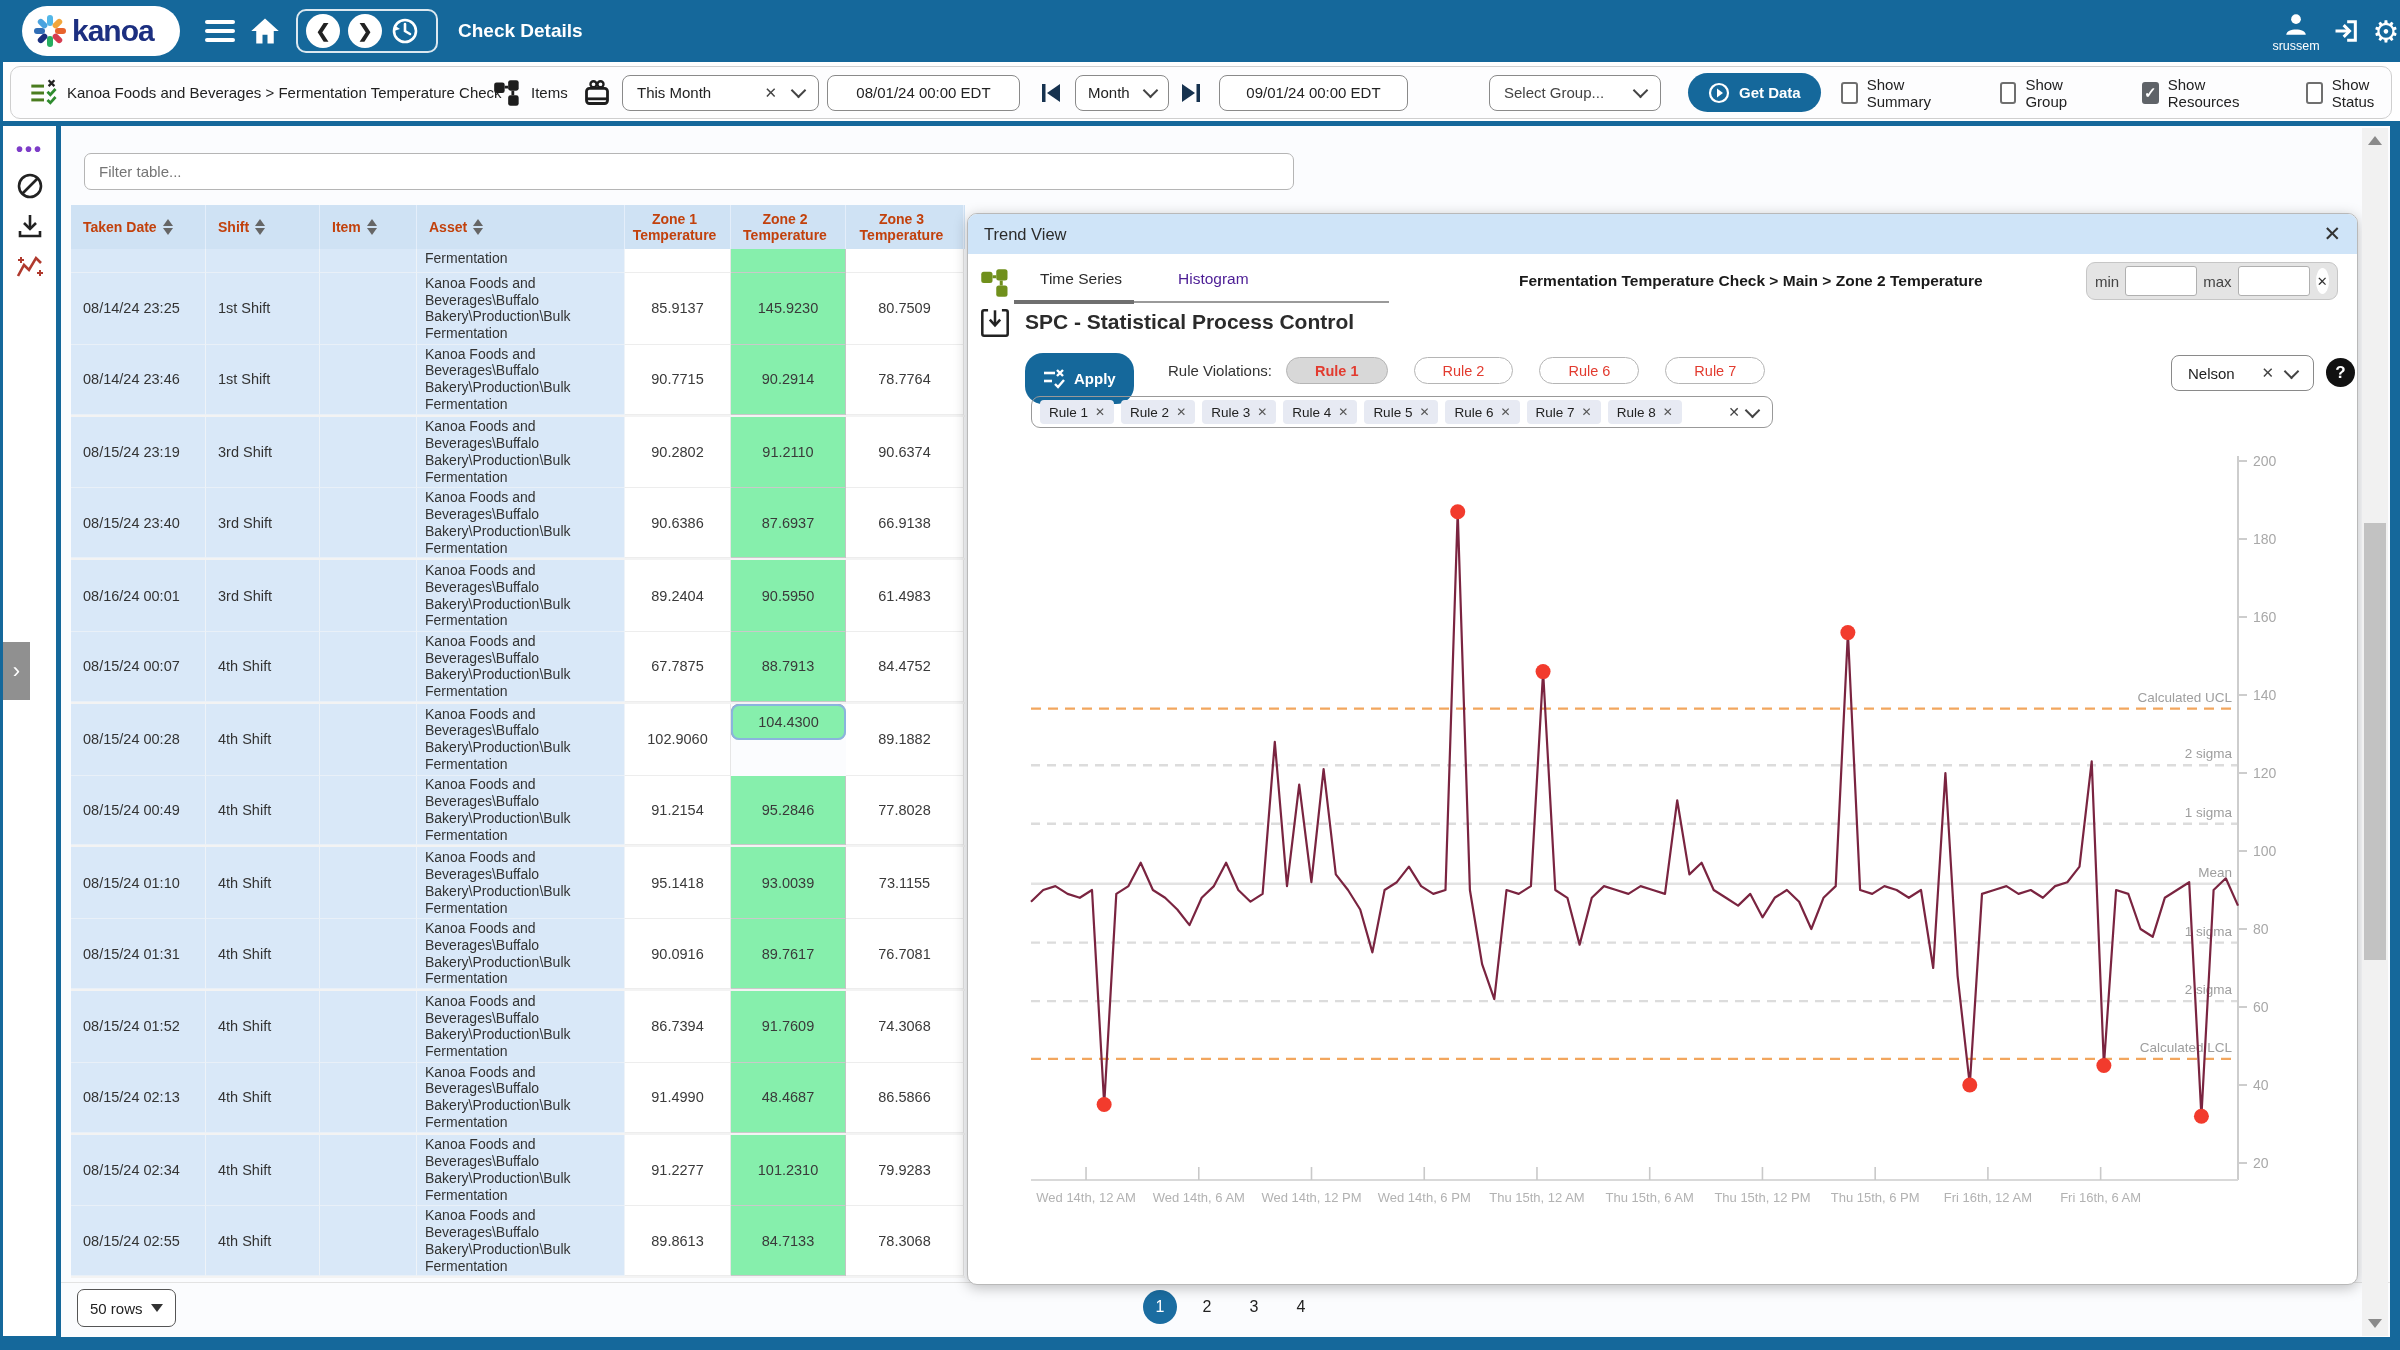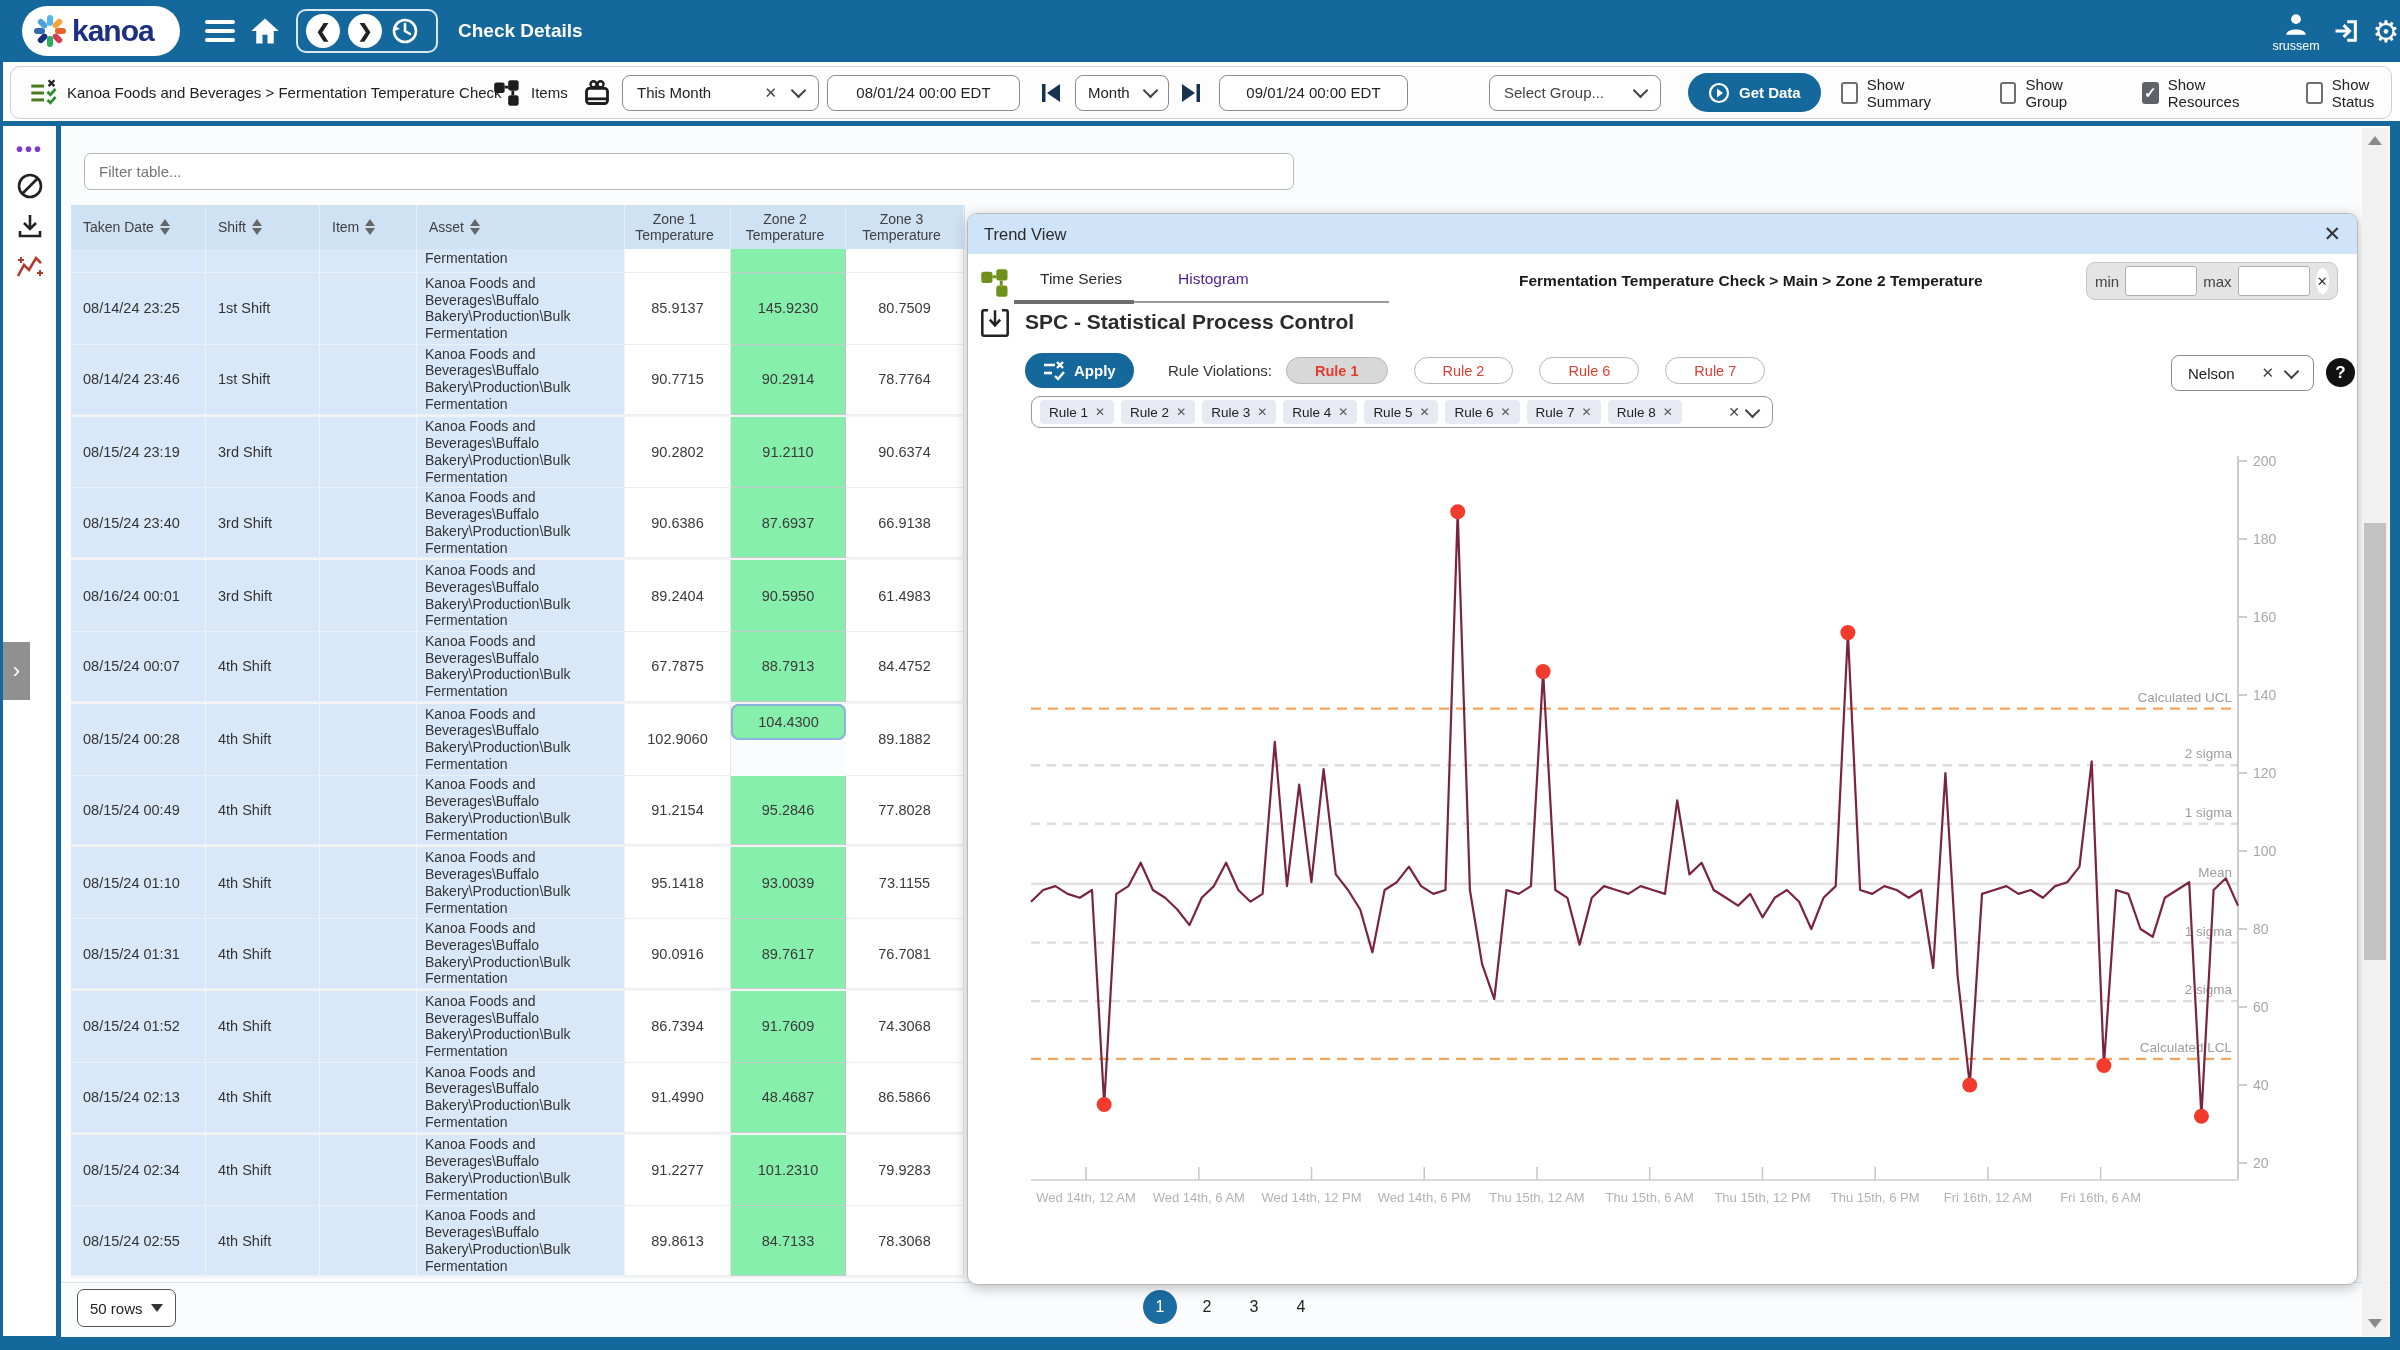--- a/index.html
+++ b/index.html
@@ -30,21 +30,21 @@
   .blue{background:#15689B;position:absolute;}
   #rail{position:absolute;left:3px;top:126px;width:53px;height:1210px;background:#fff;}
   .railic{position:absolute;left:0;width:53px;display:flex;justify-content:center;}
   #handle{position:absolute;left:3px;top:642px;width:27px;height:58px;background:#909090;color:#fff;font-size:22px;display:flex;align-items:center;justify-content:center;}
   
   #content{position:absolute;left:61px;top:126px;width:2329px;height:1210px;background:#fbfcfe;}
   #filter{position:absolute;left:23px;top:27px;width:1210px;height:37px;border:1px solid #b5b5b5;border-radius:7px;font-size:15px;color:#333;padding:0 14px;box-sizing:border-box;font-family:"Liberation Sans",sans-serif;background:#fff;}
   
   #tbl{position:absolute;left:10px;top:79px;width:894px;}
   .thead{display:flex;height:44px;background:#cfe2f4;}
-  .th{display:flex;align-items:center;font-weight:normal;font-size:14px;color:#404040;box-sizing:border-box;border-right:1px solid #e4eefa;}
+  .th{display:flex;align-items:center;font-weight:bold;font-size:14px;color:#c2410c;box-sizing:border-box;border-right:1px solid #e4eefa;}
   .th .lbl{margin-right:6px;}
   .th.zone{justify-content:center;text-align:center;line-height:16px;padding:0 10px;}
   .sort{display:flex;flex-direction:column;gap:2px;}
   .tri-up{width:0;height:0;border-left:5px solid transparent;border-right:5px solid transparent;border-bottom:7px solid #666;}
   .tri-dn{width:0;height:0;border-left:5px solid transparent;border-right:5px solid transparent;border-top:7px solid #666;}
   .trow{display:flex;height:71.8px;box-sizing:border-box;}
   .trow.pend{border-bottom:2px solid #f3f3f3;}
   .td{box-sizing:border-box;font-size:14px;color:#333;border-right:1px solid #eef3f8;border-bottom:1px solid #e9f0f8;overflow:hidden;}
   .td.b{background:#d9e8f8;}
   .td.g{background:#86efac;}
@@ -68,21 +68,21 @@
   #phead .x{font-size:21px;color:#333;}
   .tab{position:absolute;top:56px;font-size:15.5px;}
   #tab-ul{position:absolute;left:46px;top:87px;width:375px;height:2px;background:#9a9a9a;}
   #tab-ul-dark{position:absolute;left:46px;top:86px;width:120px;height:4px;background:#6f6f6f;}
   #pbread{position:absolute;left:551px;top:58px;font-size:15.5px;font-weight:bold;color:#1a1a1a;}
   #minmax{position:absolute;left:1118px;top:48px;width:252px;height:38px;background:#e4e4e4;border:1px solid #c6c6c6;border-radius:9px;display:flex;align-items:center;gap:6px;padding:0 8px;box-sizing:border-box;}
   #minmax .lb{font-size:15px;color:#444;}
   #minmax input{width:66px;height:26px;border:1px solid #b0b0b0;border-radius:3px;background:#fff;}
   #minmax .clr{width:26px;height:26px;border-radius:50%;background:#fff;display:flex;align-items:center;justify-content:center;font-size:13px;color:#333;}
   #ptitle{position:absolute;left:57px;top:96px;font-size:21px;font-weight:600;color:#2b2b2b;}
-  #apply{position:absolute;left:57px;top:139px;height:35px;border-radius:18px;background:#15689B;color:#fff;display:flex;align-items:center;gap:9px;padding:0 18px;font-size:15px;font-weight:bold;}
+  #apply{position:absolute;left:57px;top:139px;height:35px;border-radius:18px;background:#15689B;color:#fff;display:flex;align-items:center;gap:9px;padding:8px 18px;font-size:15px;font-weight:bold;}
   #viol-lbl{position:absolute;left:200px;top:148px;font-size:15px;color:#333;}
   #pills{position:absolute;left:318px;top:143px;display:flex;gap:26px;}
   .pill{height:27px;border:1px solid #b5b5b5;border-radius:14px;display:flex;align-items:center;justify-content:center;padding:0 28px;font-size:14.5px;color:#e23b2f;background:#fff;box-sizing:border-box;}
   .pill.fill{background:#d8d8d8;font-weight:bold;}
   #nelson{position:absolute;left:1203px;top:141px;width:143px;height:36px;}
   #help{position:absolute;left:1358px;top:144px;width:29px;height:29px;border-radius:50%;background:#111;color:#fff;font-size:17px;font-weight:bold;display:flex;align-items:center;justify-content:center;}
   #chipbox{position:absolute;left:63px;top:182px;width:742px;height:32px;border:1.5px solid #999;border-radius:9px;display:flex;align-items:center;gap:7px;padding:0 8px;box-sizing:border-box;}
   .chip{height:24px;background:#e7eaf3;border-radius:4px;display:flex;align-items:center;gap:7px;padding:0 9px;font-size:13.5px;color:#222;}
   .chip .cx{font-size:12px;color:#555;}
   #chipbox .endx{margin-left:auto;font-size:14px;color:#444;}

